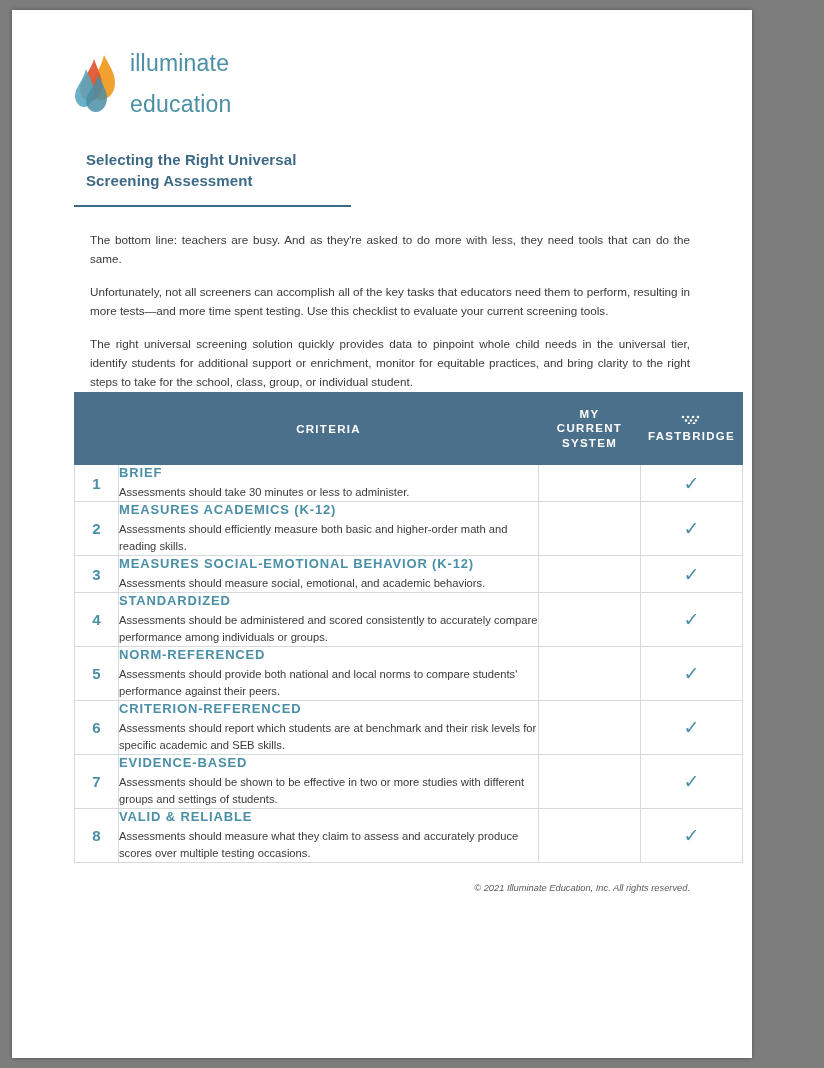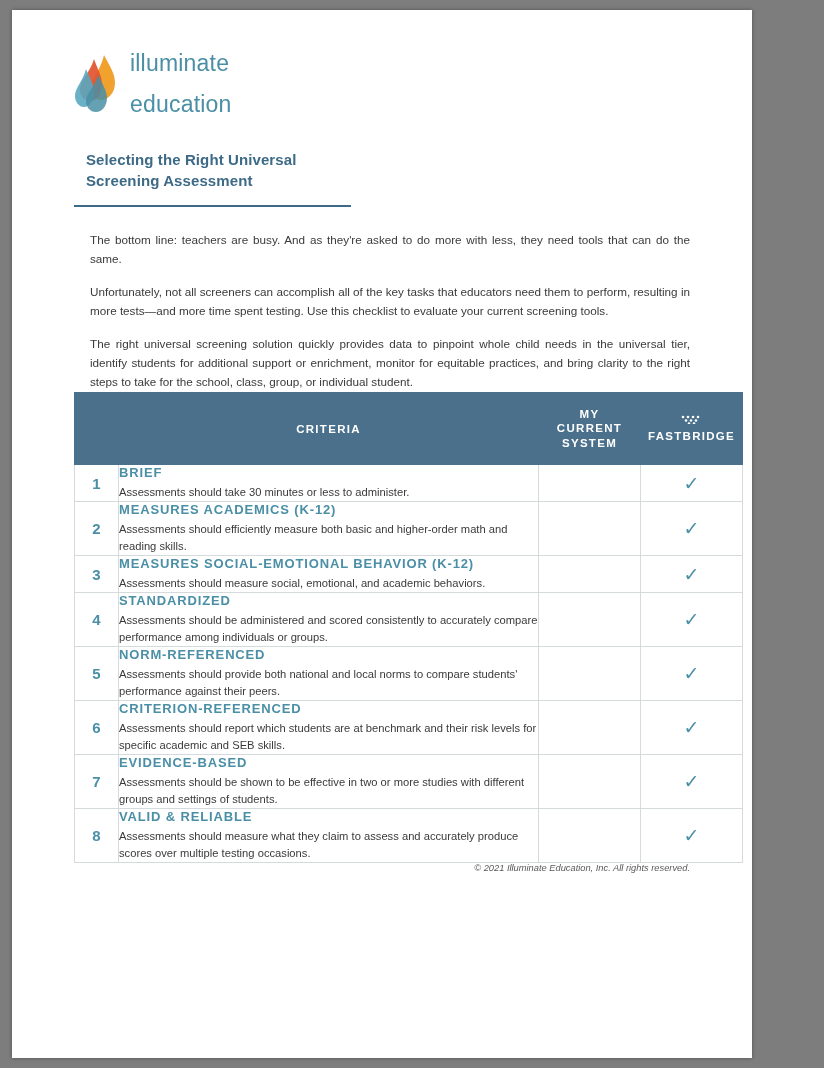--- a/index.html
+++ b/index.html
@@ -152,20 +152,21 @@
   .cell-sys { background: #ffffff; }
   .cell-check {
     text-align: center;
     vertical-align: middle !important;
     color: #4a8fa6;
     font-size: 19px;
   }
 
   
   .footer {
+    margin-top: 20px;
     text-align: right;
     font-size: 9.3px;
     color: #5a5a5a;
     font-style: italic;
   }
 </style>
 </head>
 <body>
 
 <div class="page">

